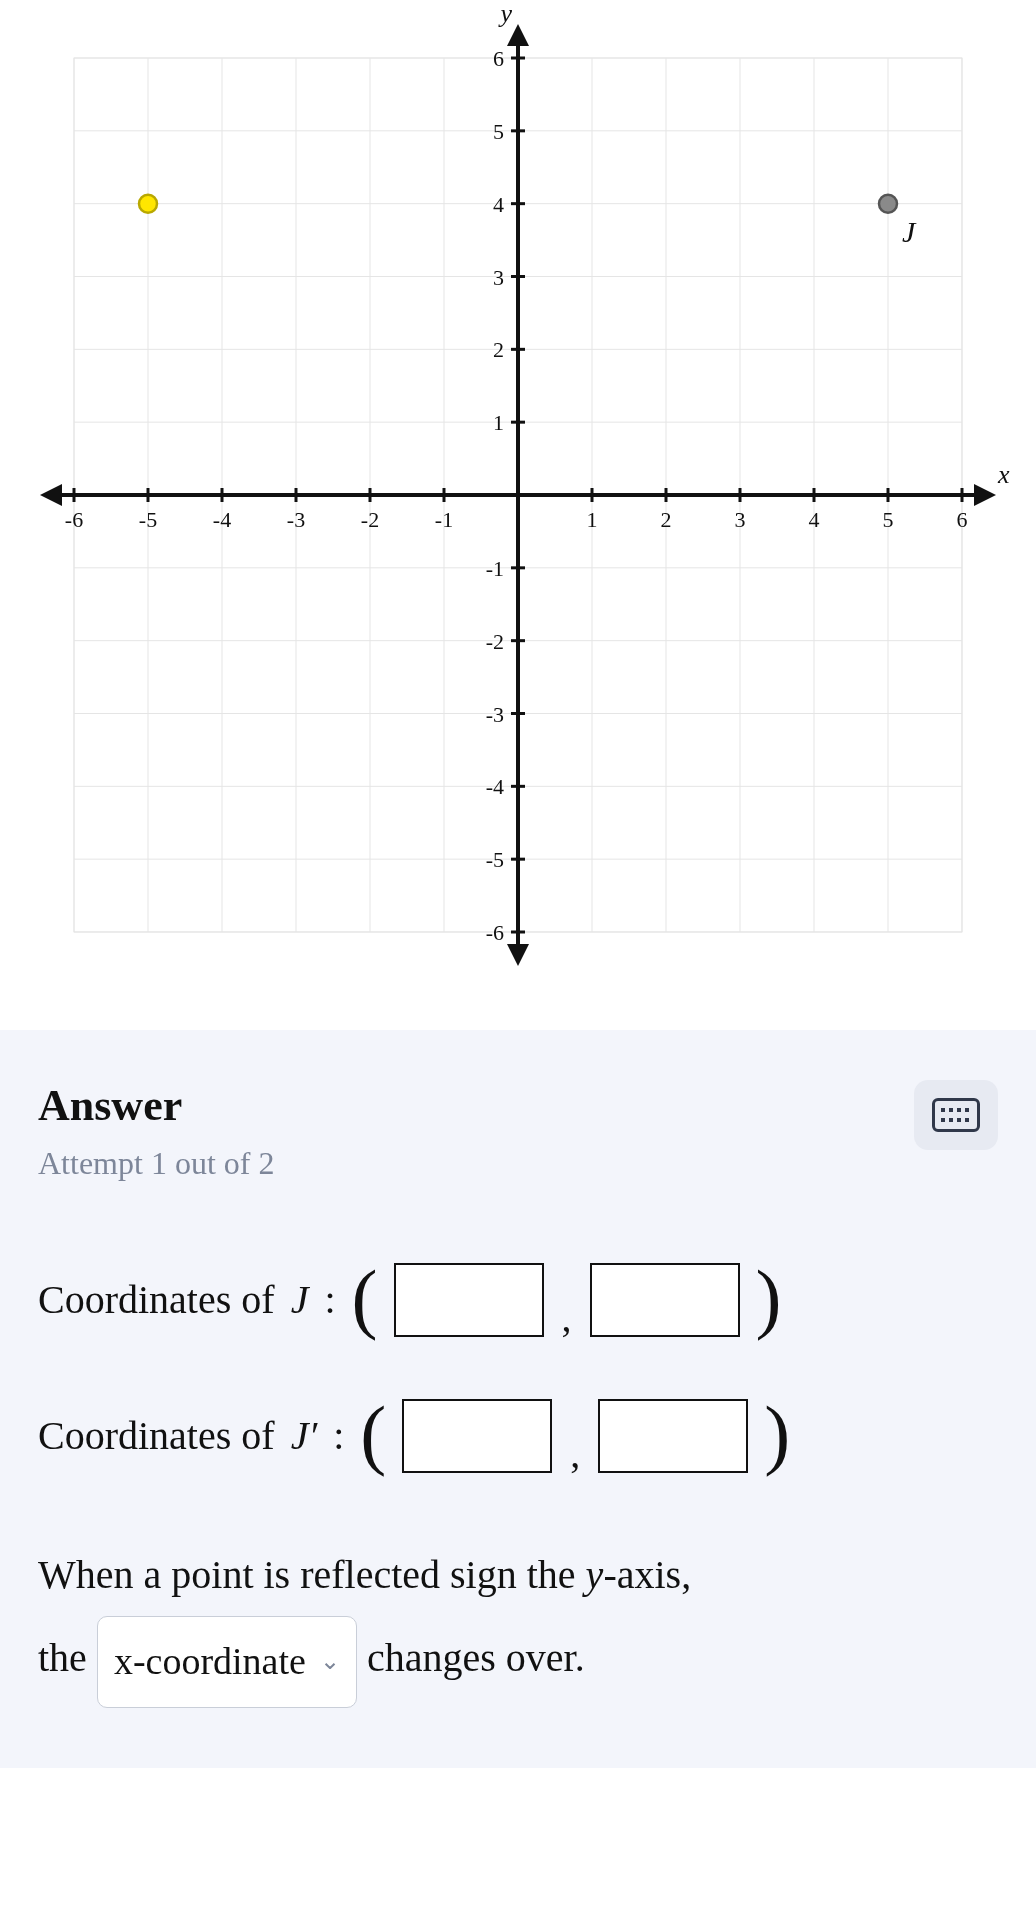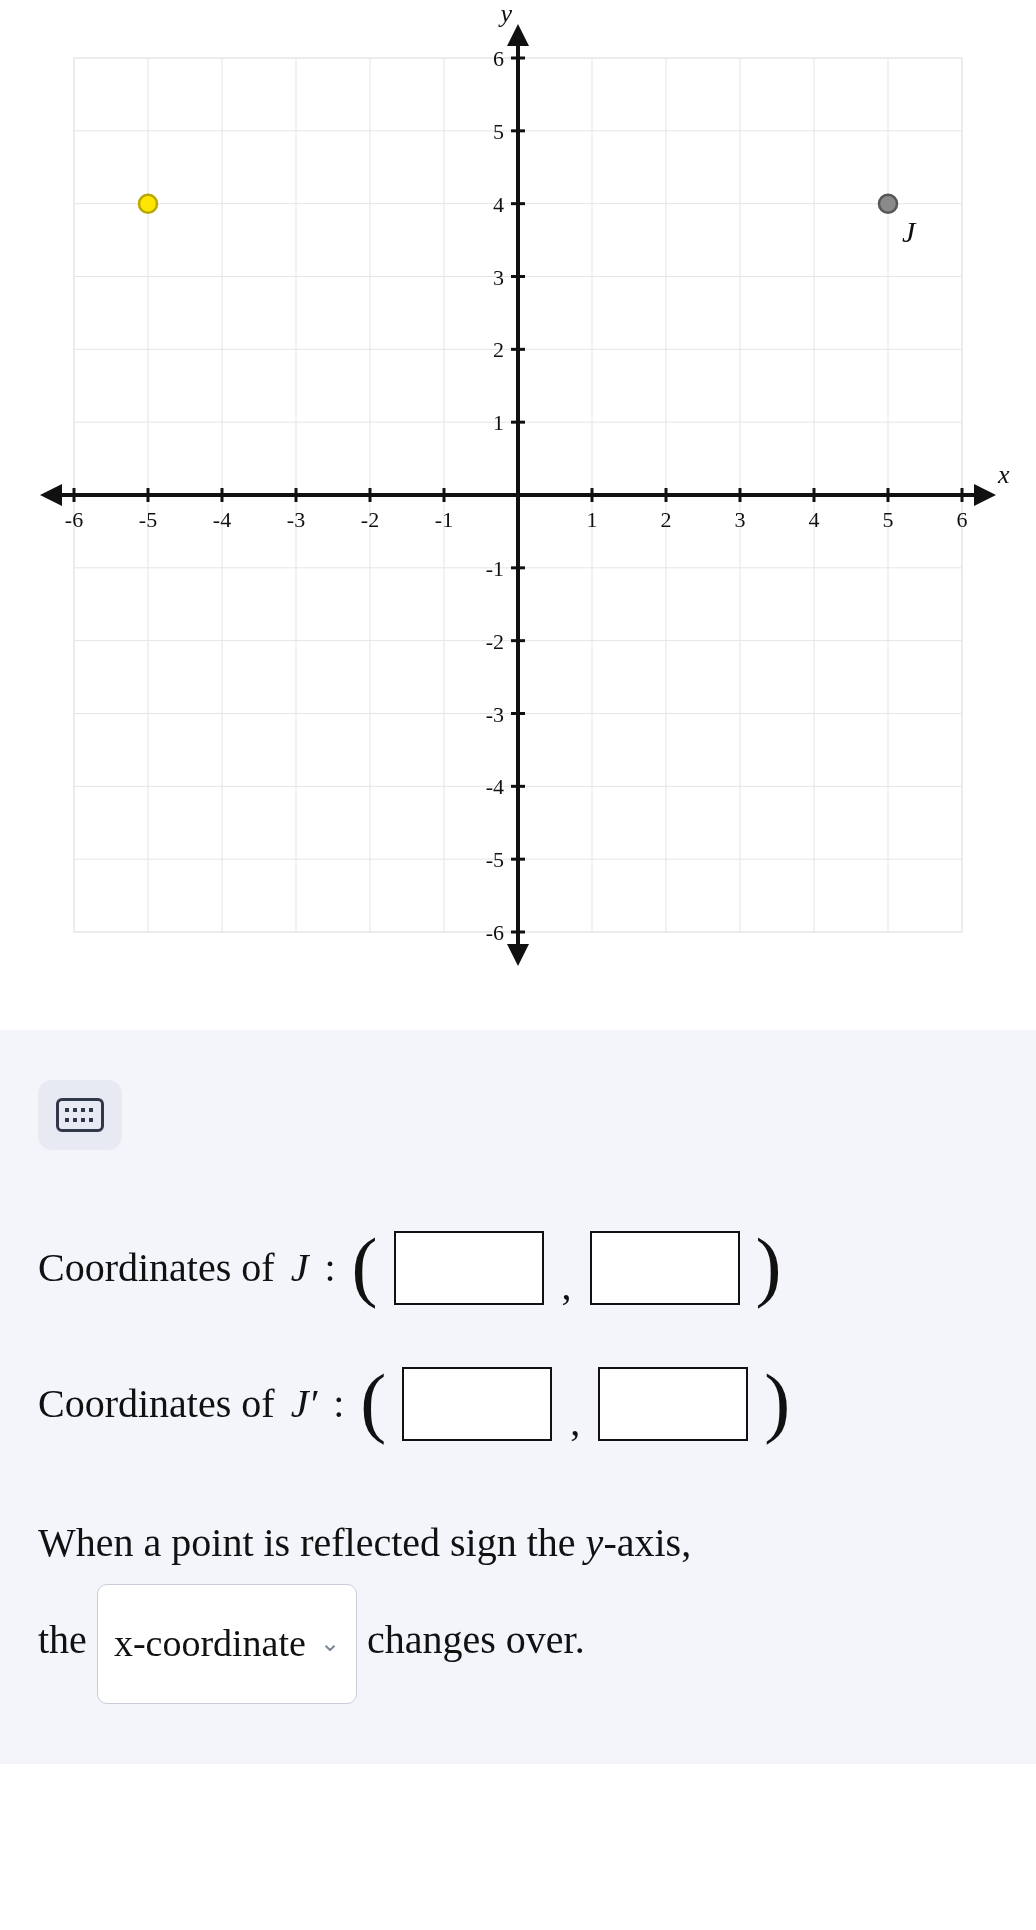--- a/index.html
+++ b/index.html
@@ -46,21 +46,21 @@
   .mathI { font-style: italic; font-family: Georgia, serif; }
   .paren { font-size:78px; font-family: Georgia, serif; line-height:0; position:relative; top:-2px; }
   .coord-input {
     width:150px; height:74px; border:2px solid #111; background:#fff;
     font-size:34px; text-align:center; font-family: Georgia, serif;
   }
   .comma { font-size:40px; padding:0 2px; position:relative; top:18px; }
   .sentence { font-size:40px; line-height:2.05; margin-top:10px; }
   .select-wrap {
     display:inline-flex; align-items:center; border:1.5px solid #c9ced8; border-radius:10px;
-    background:#fff; padding:20px 16px; font-size:38px; gap:14px; vertical-align:middle;
+    background:#fff; padding:6px 16px; font-size:38px; gap:14px; vertical-align:middle;
   }
   .select-wrap .chev { font-size:24px; color:#7d8699; }
 </style>
 </head>
 <body>
 
 <div class="wrap">
 
   <div class="chart-area">
     <svg id="plane" width="984" height="970">
@@ -154,20 +154,24 @@
         <text class="axis-label" x="972" y="473">x</text>
         <text class="axis-label" x="486" y="12" text-anchor="end">y</text>
         <circle cx="862" cy="193.66666666666663" r="9" fill="#8a8a8a" stroke="#555555" stroke-width="2.5"></circle>
         <text class="pt-label" x="876" y="231.66666666666663">J</text>
         <circle cx="122" cy="193.66666666666663" r="9" fill="#ffe600" stroke="#b9a800" stroke-width="2.5"></circle>
       </svg>
   </div>
 
   <div class="answer-panel">
     <div class="answer-head-row">
+      <div>
+        <h2 class="answer-title">Answer</h2>
+        <div class="attempt">Attempt 1 out of 2</div>
+      </div>
       <button class="kb-btn">
         <span class="kb-icon"></span>
       </button>
     </div>
 
     <div class="qblock">
       <div class="qline">
         <span>Coordinates of </span>
         <span class="mathI">J</span>
         <span>: </span>

